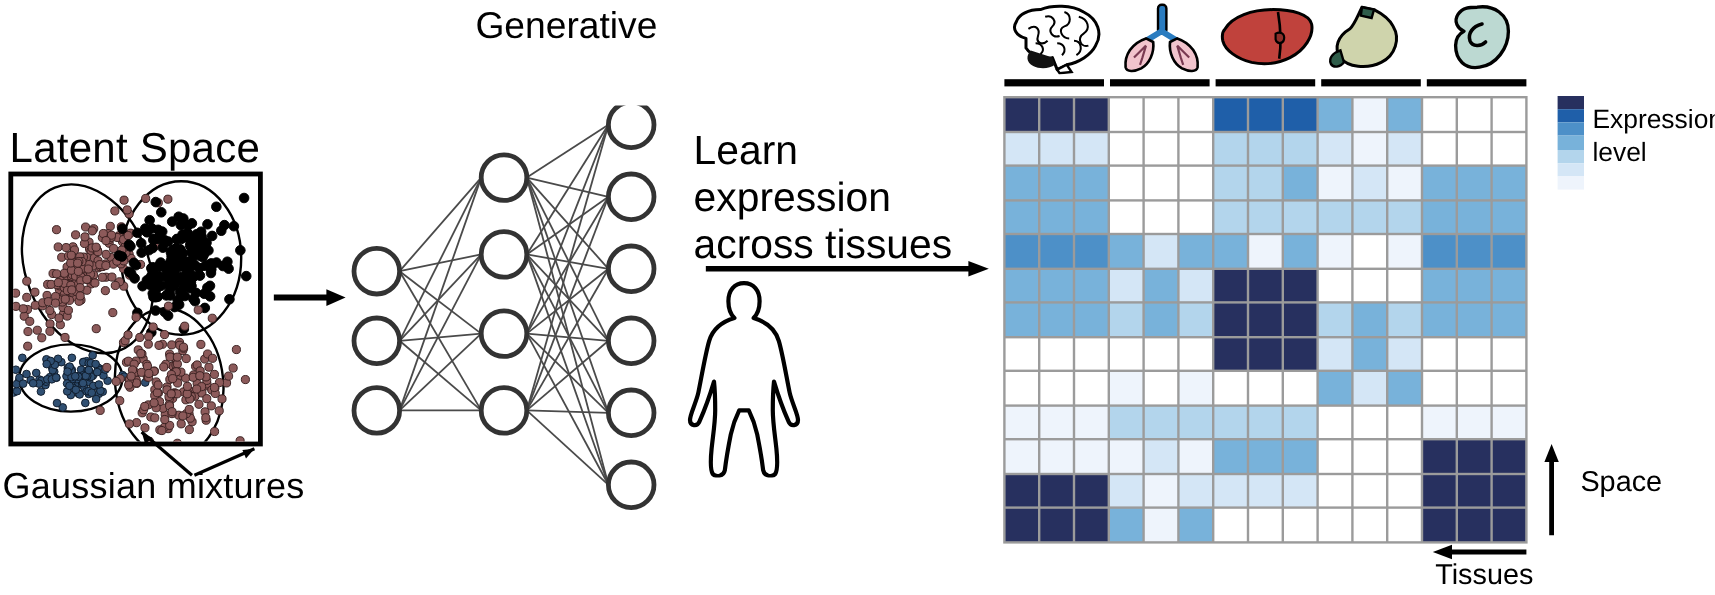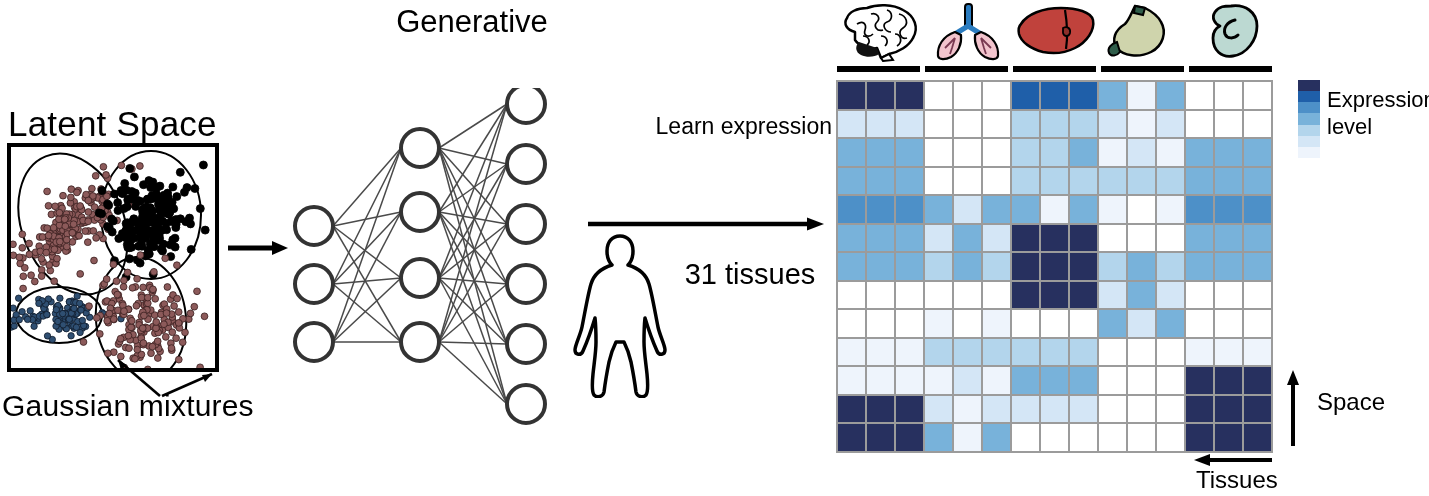--- a/index.html
+++ b/index.html
@@ -14,22 +14,22 @@
   #latent-box svg{display:block;}
   #gaussian-label{left:2px;top:389px;font-size:30px;letter-spacing:.2px;}
   #arrow1{left:228px;top:238px;}
 
   
   #nn-title{left:352px;top:3px;font-size:31px;line-height:38px;text-align:center;
             width:240px;}
   #nn-svg{left:292px;top:88px;}
 
   
-  #learn-title{left:578px;top:107px;font-size:23px;line-height:39px;
-               text-align:right;width:254px;}
+  #learn-title{left:578px;top:107px;font-size:34px;line-height:39px;
+               text-align:left;width:254px;}
   #arrow2{left:588px;top:215px;}
   #human{left:572px;top:232px;}
   #gtex-text{left:664px;top:255px;font-size:29px;line-height:38px;
              text-align:center;width:172px;}
 
   
   #organs{left:836px;top:2px;width:437px;height:62px;}
   .organ{position:absolute;top:0;width:87px;height:62px;text-align:center;}
   .organ svg{display:block;margin:0 auto;}
   #organ-bars{left:836px;top:66px;width:437px;height:7px;}
@@ -822,41 +822,41 @@
       <circle cx="234" cy="76" r="19"></circle>
       <circle cx="234" cy="136" r="19"></circle>
       <circle cx="234" cy="196" r="19"></circle>
       <circle cx="234" cy="256" r="19"></circle>
       <circle cx="234" cy="316" r="19"></circle>
     </g>
 </svg>
 
 <div class="abs" id="learn-title">
   <div>Learn expression</div>
+  <div>across tissues</div>
 </div>
 
 <svg class="abs" id="arrow2" width="238" height="18">
   <line x1="0" y1="9" x2="222" y2="9" stroke="#000" stroke-width="4.5"></line>
   <path d="M236 9 L219 2.5 L219 15.5 Z" fill="#000"></path>
 </svg>
 
 <svg class="abs" id="human" width="96" height="166" viewBox="0 0 96 166">
   <path d="M48 4 C40 4 35 10 35 19 C35 25 37 30 40 33 C30 36 22 42 19 52
            C16 62 13 80 10 95 C8 104 3 113 3 118 C3 123 9 124 11 119
            C15 110 20 96 23 86 C24 95 24 104 24 110 C24 120 22 132 21 142
            C20 152 20 160 22 163 C25 166 31 165 32 160 C33 152 35 140 37 130
            C39 121 42 114 44 110 L48 110 L52 110 C54 114 57 121 59 130
            C61 140 63 152 64 160 C65 165 71 166 74 163 C76 160 76 152 75 142
            C74 132 72 120 72 110 C72 104 72 95 73 86 C76 96 81 110 85 119
            C87 124 93 123 93 118 C93 113 88 104 86 95 C83 80 80 62 77 52
            C74 42 66 36 56 33 C59 30 61 25 61 19 C61 10 56 4 48 4 Z" fill="#fff" stroke="#000" stroke-width="3.5" stroke-linejoin="round"></path>
 </svg>
 
 <div class="abs" id="gtex-text">
-  <div>31 tissues</div>
 </div>
 
 <div class="abs" id="organs">
 
   <div class="organ" style="left:0px;">
     <svg width="86" height="60" viewBox="0 0 86 60">
       <path d="M18 30 C10 28 6 22 10 16 C12 10 20 6 30 6 C40 2 56 2 66 8
                C78 14 82 26 76 36 C72 44 62 50 52 52 L44 56 L40 46
                C32 48 22 44 18 38 Z" fill="#fff" stroke="#000" stroke-width="2.5" stroke-linejoin="round"></path>
       <path d="M22 40 C18 44 18 50 24 53 C30 56 38 55 42 52 L40 46 Z" fill="#111"></path>

